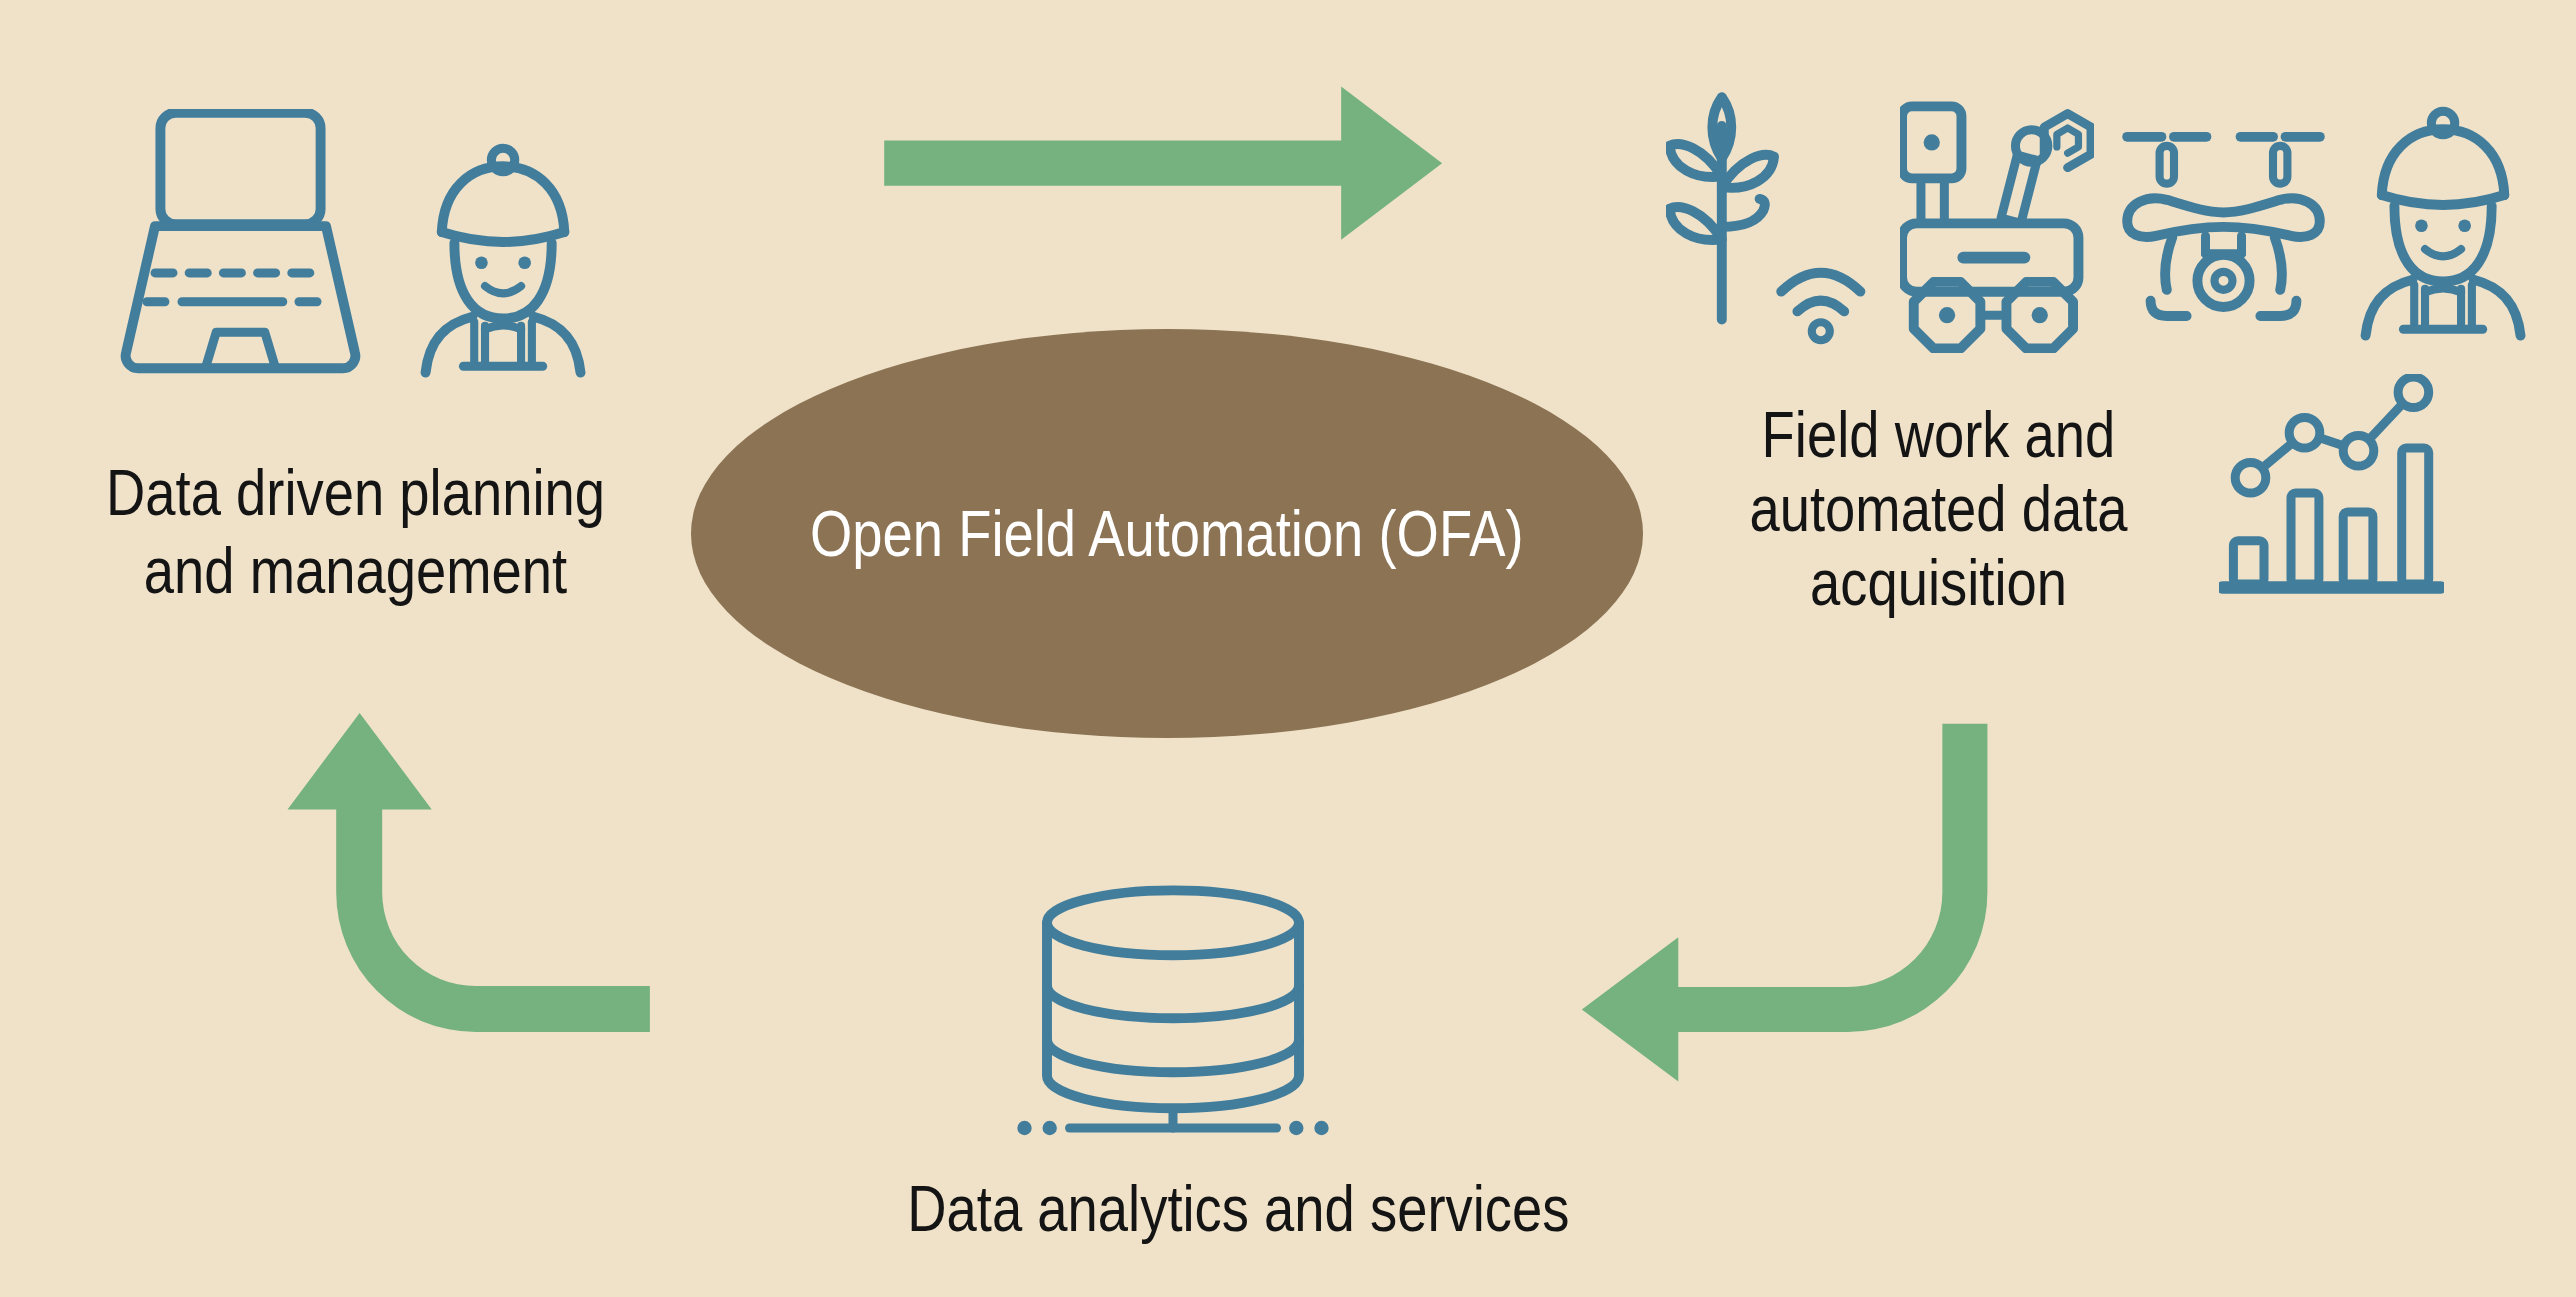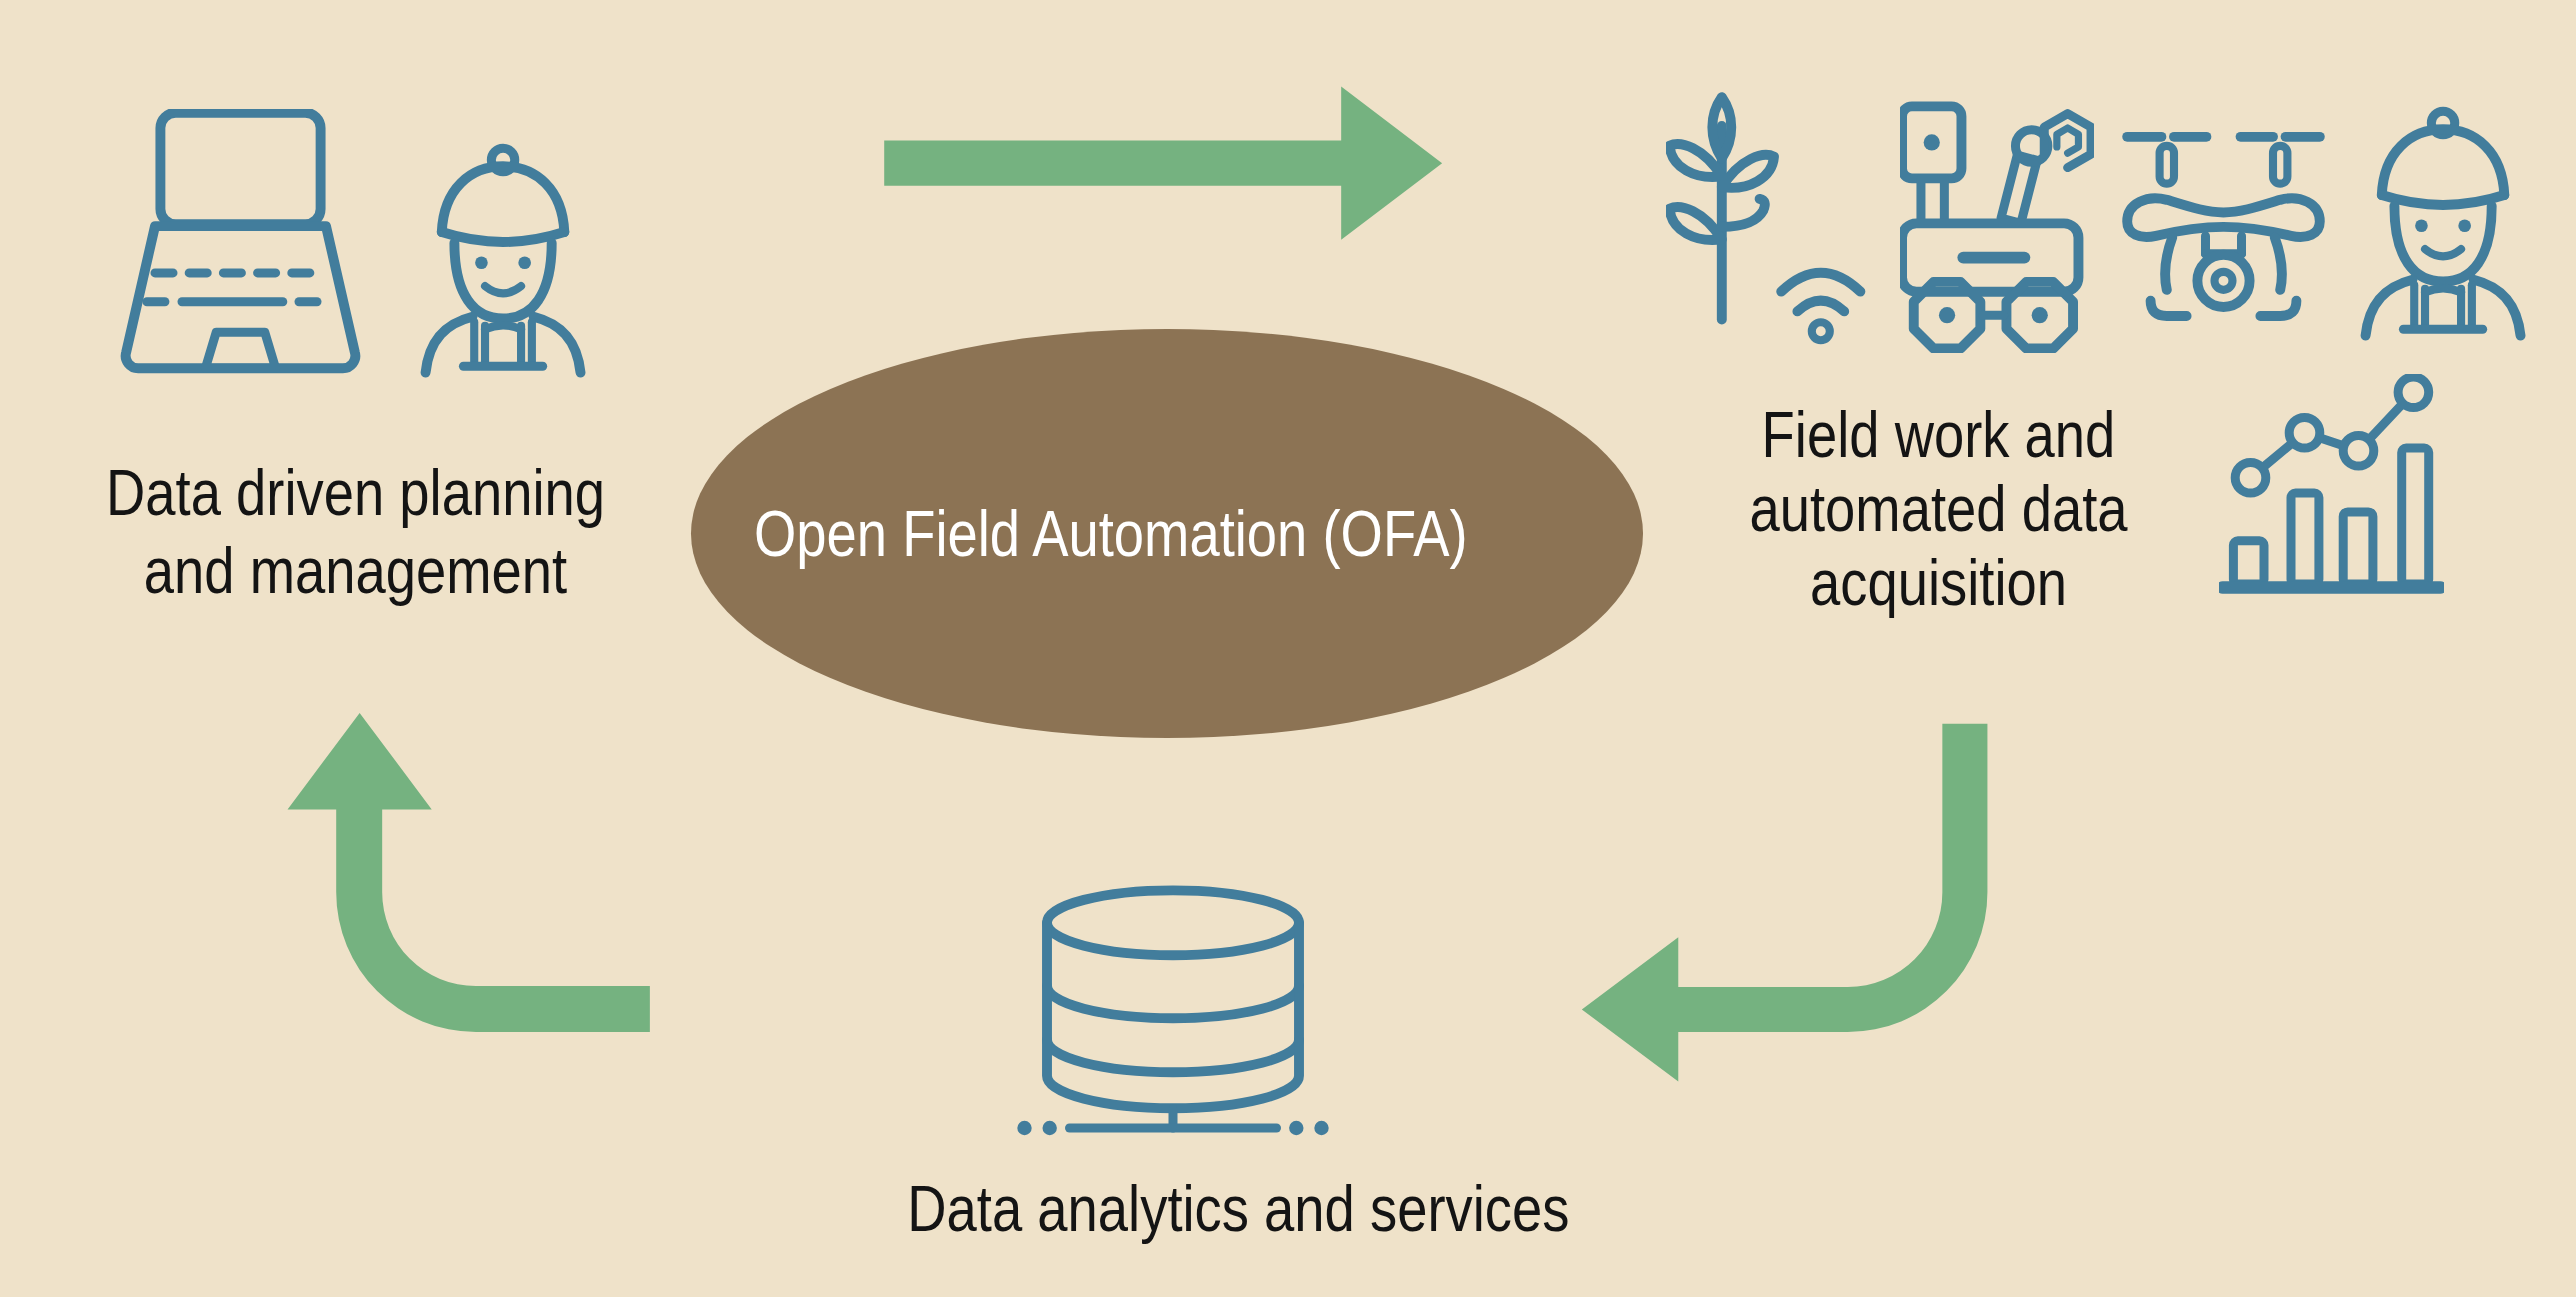--- a/index.html
+++ b/index.html
@@ -25,21 +25,21 @@
     text-align:center;
     transform:scaleX(0.85);
     transform-origin:center;
     white-space:nowrap;
   }
   .label div{white-space:nowrap;}
   #center-ellipse{
     left:691px;top:329px;width:952px;height:409px;
     background:var(--brown);
     border-radius:50%;
-    display:flex;align-items:center;
+    display:flex;align-items:center;justify-content:center;
   }
   #center-ellipse .ellipse-label{
     color:#FFFFFF;
     font-size:64px;
     line-height:78px;
     transform:scaleX(0.85);
     transform-origin:center;
     white-space:nowrap;
   }
   svg{display:block;}

